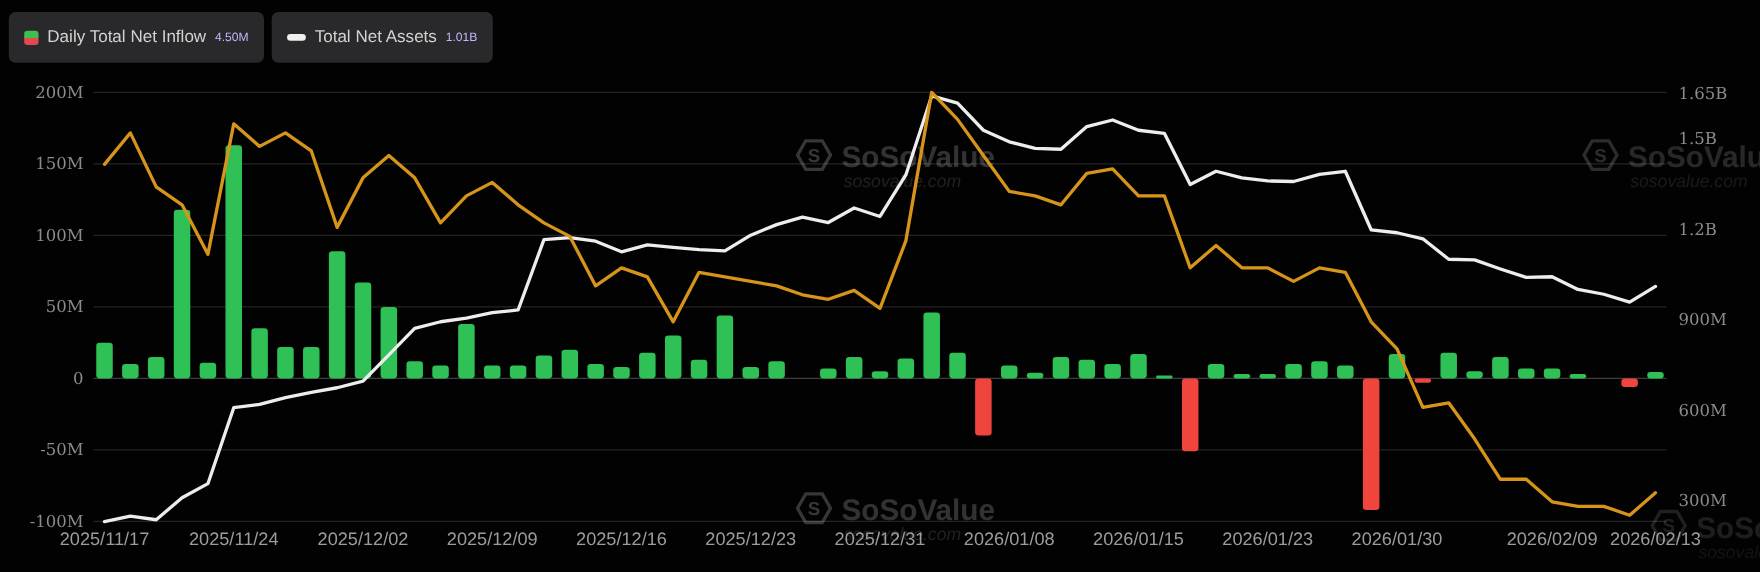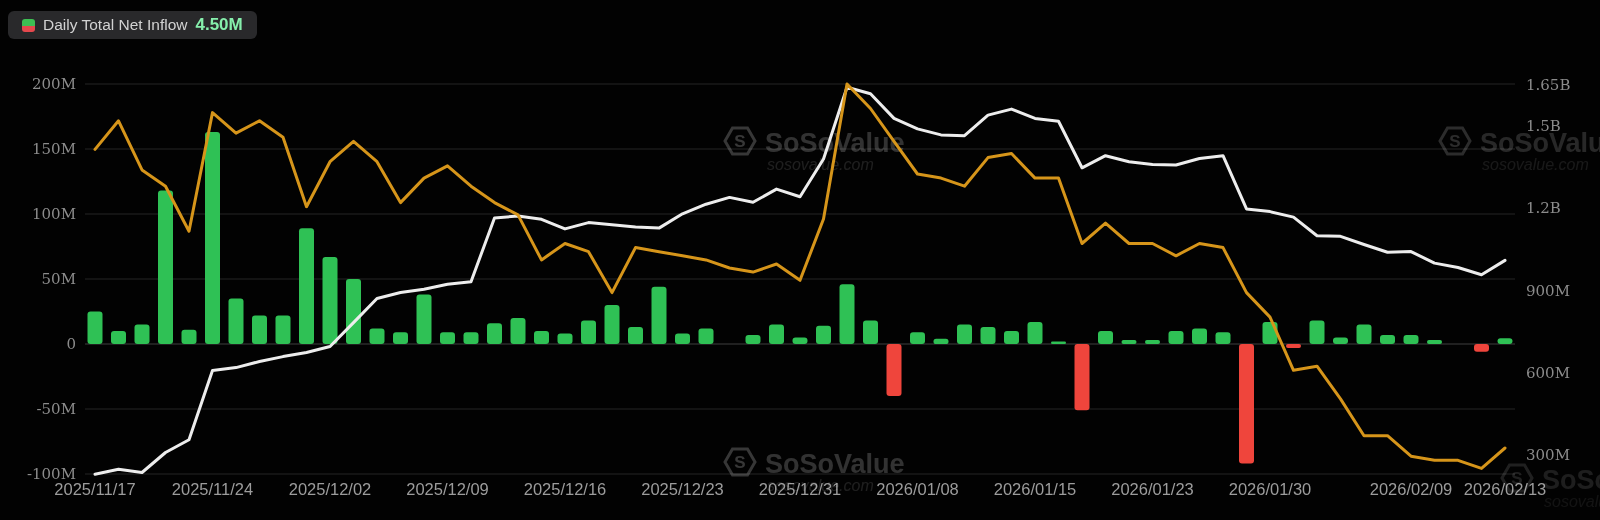--- a/index.html
+++ b/index.html
@@ -1,37 +1,42 @@
 <!DOCTYPE html>
 <html><head>
 <meta charset="utf-8">
 <style>
   html,body{margin:0;padding:0;background:#000;}
   .stage{position:relative;width:1600px;height:520px;background:#020202;overflow:hidden;
          font-family:"Liberation Sans",sans-serif;}
   .legend{position:absolute;top:11px;left:8px;display:flex;gap:7px;z-index:3;}
   .pill{display:flex;align-items:center;gap:8px;background:#29292b;border-radius:6px;
-        height:28px;padding:0 14px;cursor:pointer;}
+        height:46px;padding:0 14px;cursor:pointer;}
   .pill .lbl{color:#d2d2d2;font-size:15.5px;white-space:nowrap;}
-  .pill .val{color:#86efac;font-size:17px;font-weight:bold;white-space:nowrap;}
+  .pill .val{color:#c4b5fd;font-size:11px;font-weight:normal;white-space:nowrap;}
   .ic-sq{width:13px;height:13px;border-radius:3px;flex:0 0 auto;}
   .ic-dash{width:17px;height:6px;border-radius:3px;flex:0 0 auto;}
   svg#chart{position:absolute;left:0;top:0;}
   text{user-select:none;}
 </style>
 </head>
 <body>
 
 <div class="stage">
 
   <div class="legend">
     <div class="pill">
       <span class="ic-sq" style="background: linear-gradient(rgb(61, 191, 83) 0px, rgb(61, 191, 83) 50%, rgb(229, 72, 77) 50%, rgb(229, 72, 77) 100%);"></span>
       <span class="lbl">Daily Total Net Inflow</span>
       <span class="val">4.50M</span>
+    </div>
+    <div class="pill">
+      <span class="ic-dash" id="ic-assets" style="background: rgb(240, 240, 240);"></span>
+      <span class="lbl">Total Net Assets</span>
+      <span class="val">1.01B</span>
     </div>
   </div>
 
   <svg id="chart" width="1600" height="520" viewBox="0 0 1600 520">
       <line x1="85" y1="84" x2="1515" y2="84" stroke="#242424" stroke-width="1"></line>
       <text x="76" y="89" text-anchor="end" fill="#8b8b8b" font-size="15px" font-family="&quot;DejaVu Serif&quot;,serif">200M</text>
       <line x1="85" y1="149" x2="1515" y2="149" stroke="#242424" stroke-width="1"></line>
       <text x="76" y="154" text-anchor="end" fill="#8b8b8b" font-size="15px" font-family="&quot;DejaVu Serif&quot;,serif">150M</text>
       <line x1="85" y1="214" x2="1515" y2="214" stroke="#242424" stroke-width="1"></line>
       <text x="76" y="219" text-anchor="end" fill="#8b8b8b" font-size="15px" font-family="&quot;DejaVu Serif&quot;,serif">100M</text>

